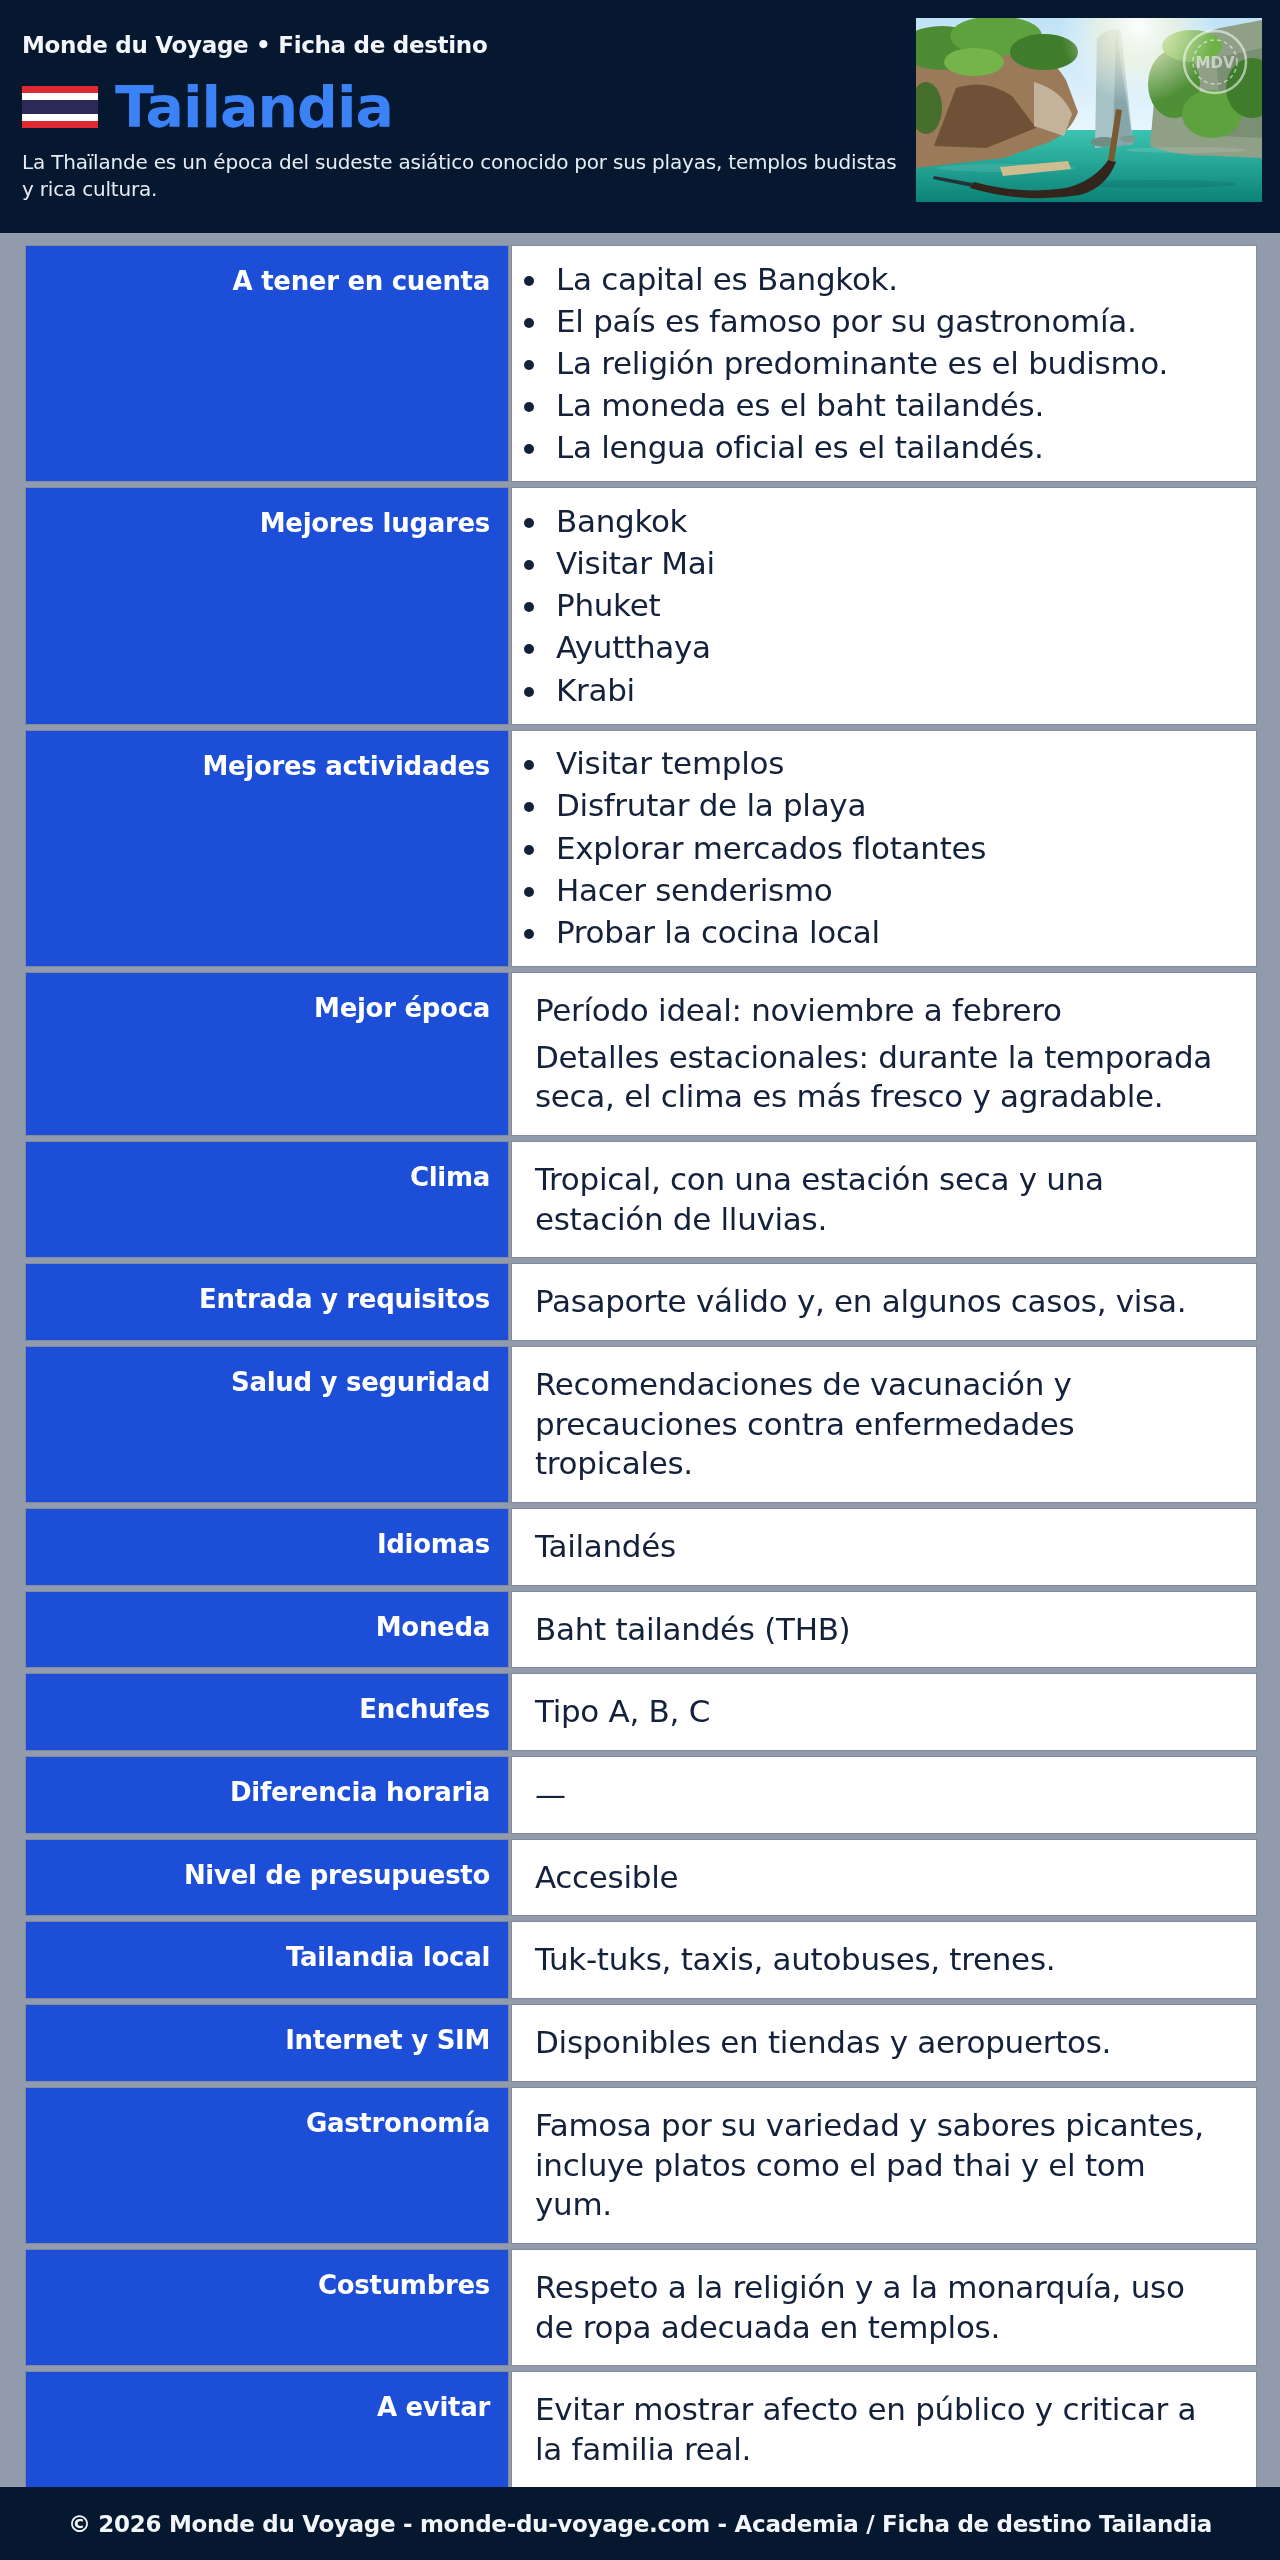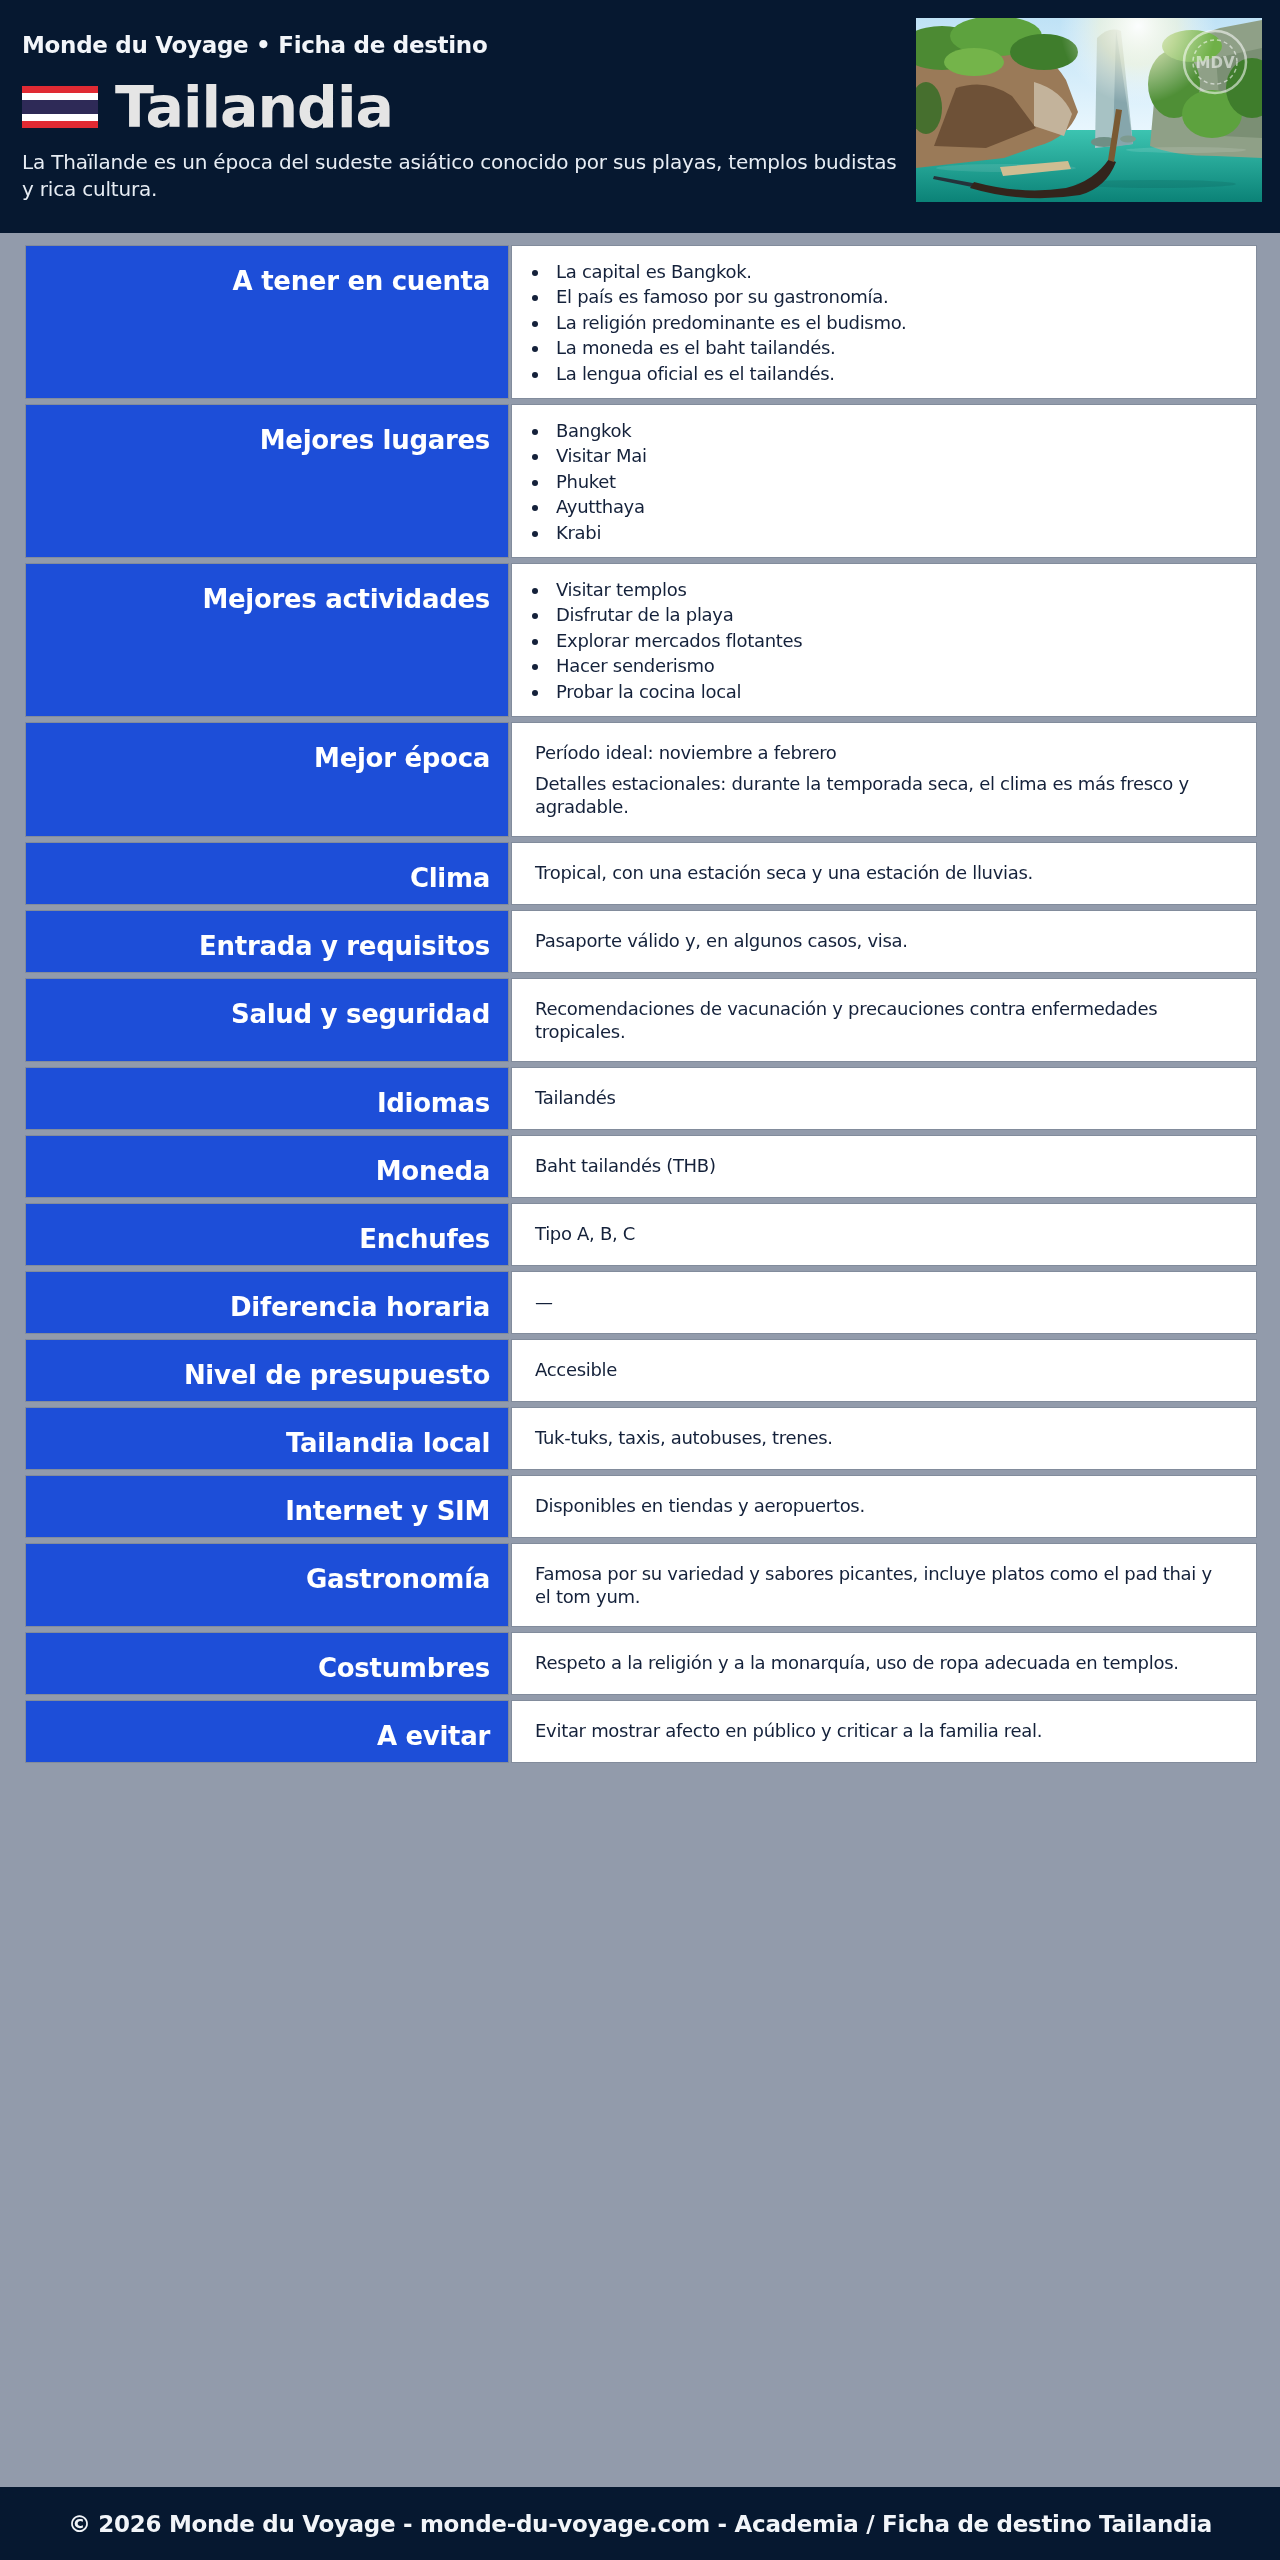--- a/index.html
+++ b/index.html
@@ -30,21 +30,21 @@
   }
   .flag {
     width:76px; height:42px; margin-right:17px;
     background:linear-gradient(to bottom,
       #e02a33 0 16.7%, #ffffff 16.7% 33.4%,
       #2e2a57 33.4% 66.7%, #ffffff 66.7% 83.4%,
       #e02a33 83.4% 100%);
   }
   h1.title {
     margin:0; font-size:57px; font-weight:bold; line-height:1;
-    letter-spacing:-1px; color:#e5e5e5;
+    letter-spacing:-1px; color:#3b82f6;
   }
   .subtitle {
     margin:14px 0 0 0;
     font-size:20px; line-height:1.33; letter-spacing:-0.2px;
     color:#e7edf4; max-width:890px;
   }
   .photo {
     position:absolute; top:18px; right:18px;
     width:346px; height:184px; overflow:hidden;
     background:#be185d;
@@ -66,21 +66,21 @@
     text-align:right;
     vertical-align:top;
     font-size:26px; font-weight:bold; letter-spacing:-0.3px;
     padding:20px 18px 11px 20px;
     border:1px solid #828c9c;
   }
   table.info td.val {
     background:#ffffff;
     color:#14213a;
     vertical-align:top;
-    font-size:18px; line-height:1.28; letter-spacing:-0.3px;
+    font-size:31px; line-height:1.28; letter-spacing:-0.3px;
     padding:11px 18px 11px 16px;
     border:1px solid #828c9c;
   }
   td.val ul { margin:1px 0; padding-left:22px; }
   td.val li { margin:2.5px 0; padding-left:6px; }
   td.val .line { margin:7px; }
 
   
   .ftr {
     position:absolute; left:0; bottom:0;

